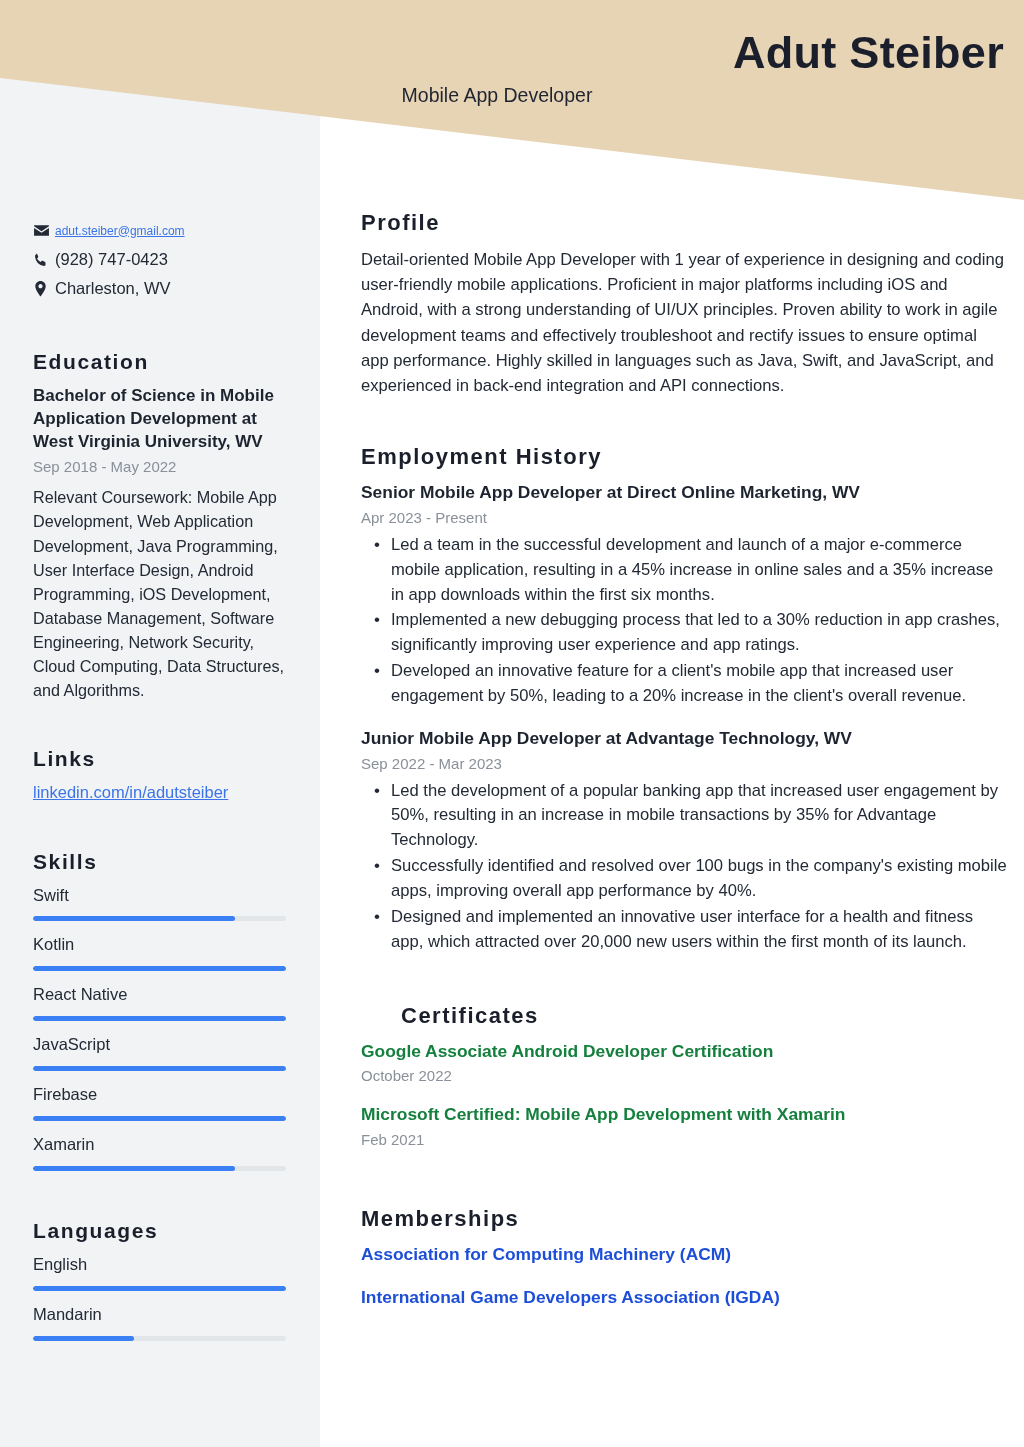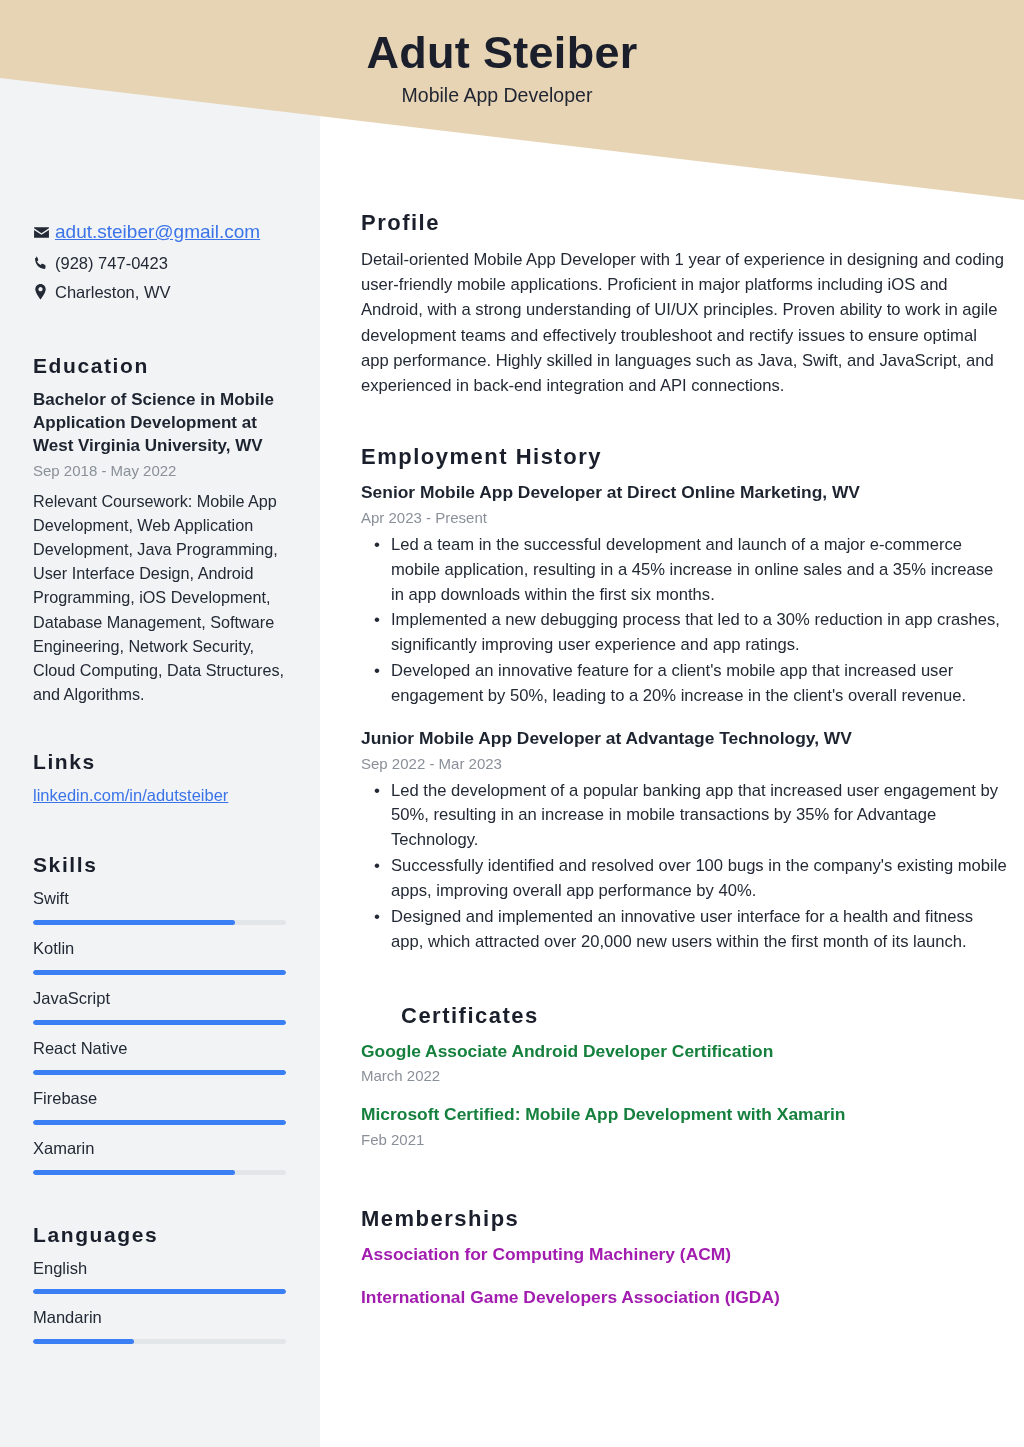--- a/index.html
+++ b/index.html
@@ -51,21 +51,21 @@
     height: 210px;
     z-index: 3;
     pointer-events: none;
   }
   .name {
     position: absolute;
     top: 28px;
     left: 0;
     width: 1024px;
     padding-right: 20px;
-    text-align: center;
+    text-align: right;
     font-size: 45px;
     font-weight: bold;
     letter-spacing: 0.3px;
     color: #1a1f2b;
     line-height: 1.12;
   }
   .job-title {
     position: absolute;
     top: 84px;
     left: 0;
@@ -101,21 +101,21 @@
     justify-content: flex-start;
     color: #232a35;
   }
   .contact-icon svg { display: block; }
   .contact-text {
     font-size: 16.5px;
     color: #232a35;
     line-height: 1.5;
   }
   .contact-link {
-    font-size: 19px;
+    font-size: 12px;
     color: #3b74e8;
     text-decoration: underline;
     line-height: 1.5;
   }
 
   .side-heading {
     font-size: 21px;
     font-weight: bold;
     letter-spacing: 1.6px;
     color: #1a1f2b;
@@ -253,21 +253,21 @@
   .cert-date {
     font-size: 15px;
     color: #8a9099;
     margin-top: 2px;
     line-height: 1.4;
   }
 
   .membership {
     font-size: 17.4px;
     font-weight: bold;
-    color: #a21caf;
+    color: #1d4ed8;
     line-height: 1.35;
     margin-top: 20px;
   }
   .membership:first-of-type { margin-top: 0; }
 </style>
 </head>
 <body>
 
 <div class="page">
 
@@ -331,27 +331,27 @@
             <div class="bar-fill" style="width: 80%;"></div>
           </div>
         </div>
         <div class="bar-item">
           <div class="bar-label">Kotlin</div>
           <div class="bar-track">
             <div class="bar-fill" style="width: 100%;"></div>
           </div>
         </div>
         <div class="bar-item">
+          <div class="bar-label">React Native</div>
+          <div class="bar-track">
+            <div class="bar-fill" style="width: 100%;"></div>
+          </div>
+        </div>
+        <div class="bar-item">
           <div class="bar-label">JavaScript</div>
-          <div class="bar-track">
-            <div class="bar-fill" style="width: 100%;"></div>
-          </div>
-        </div>
-        <div class="bar-item">
-          <div class="bar-label">React Native</div>
           <div class="bar-track">
             <div class="bar-fill" style="width: 100%;"></div>
           </div>
         </div>
         <div class="bar-item">
           <div class="bar-label">Firebase</div>
           <div class="bar-track">
             <div class="bar-fill" style="width: 100%;"></div>
           </div>
         </div>
@@ -405,21 +405,21 @@
             <li>Successfully identified and resolved over 100 bugs in the company's existing mobile apps, improving overall app performance by 40%.</li>
             <li>Designed and implemented an innovative user interface for a health and fitness app, which attracted over 20,000 new users within the first month of its launch.</li>
           </ul>
         </div>
       </div>
 
     <div class="main-heading mh-certs">Certificates</div>
     <div id="certs-list">
         <div class="cert">
           <div class="cert-name">Google Associate Android Developer Certification</div>
-          <div class="cert-date">March 2022</div>
+          <div class="cert-date">October 2022</div>
         </div>
         <div class="cert">
           <div class="cert-name">Microsoft Certified: Mobile App Development with Xamarin</div>
           <div class="cert-date">Feb 2021</div>
         </div>
       </div>
 
     <div class="main-heading mh-memberships">Memberships</div>
     <div id="memberships-list">
         <div class="membership">Association for Computing Machinery (ACM)</div>

